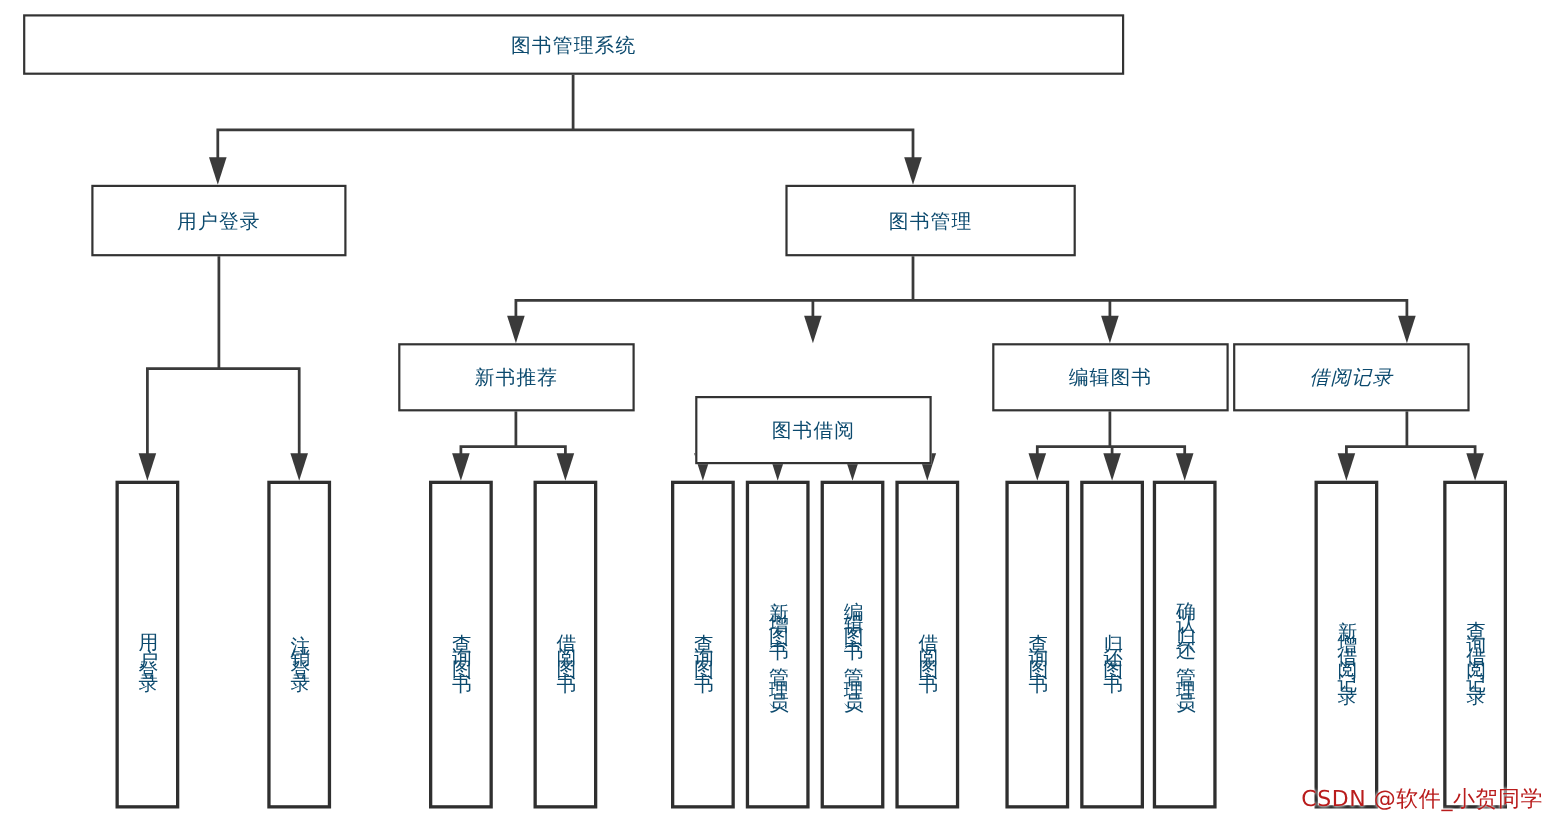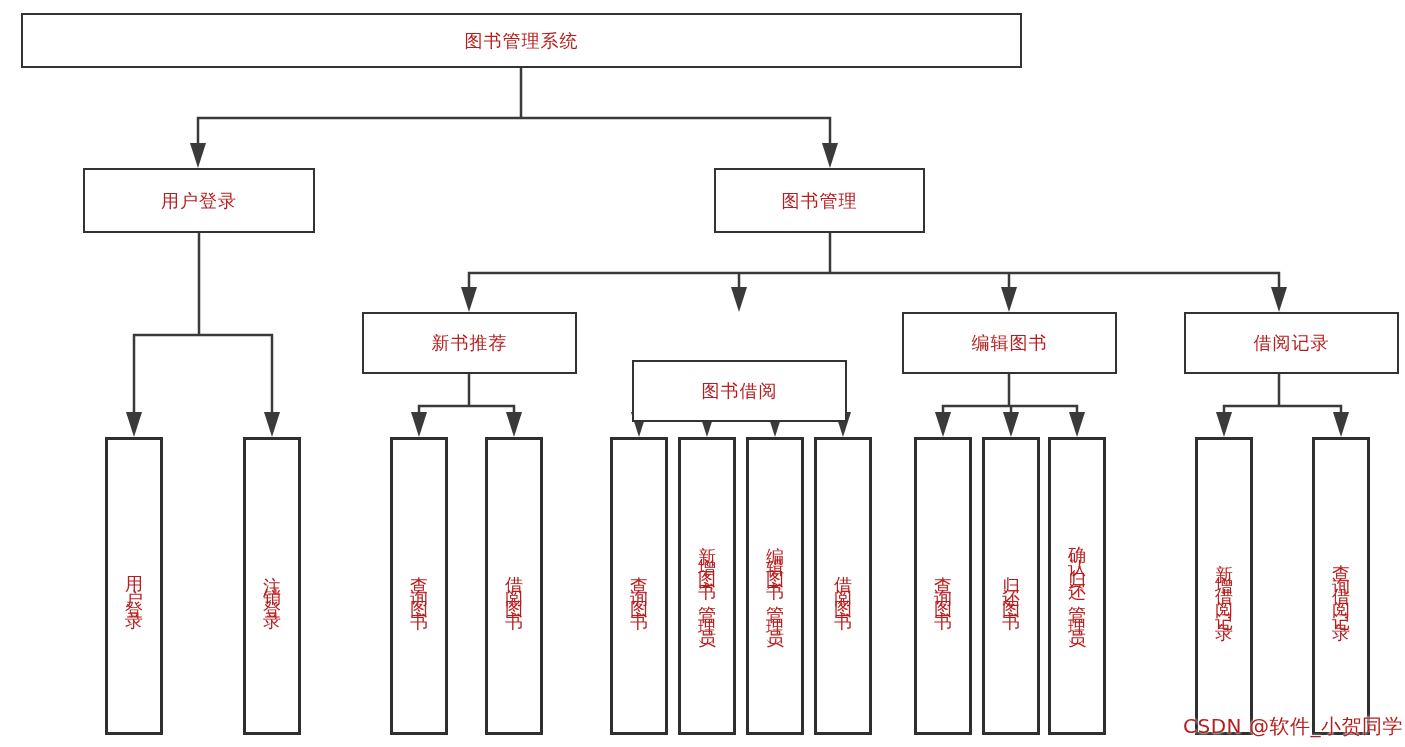--- a/index.html
+++ b/index.html
@@ -15,21 +15,21 @@
     position: absolute;
     left: 0; top: 0;
     width: 1405px; height: 747px;
     z-index: 1;
   }
   .box {
     position: absolute;
     box-sizing: border-box;
     background: #ffffff;
     border: 2px solid #333333;
-    color: #b91c1c;
+    color: #0c4a6e;
     display: flex;
     align-items: center;
     justify-content: center;
     z-index: 2;
     font-size: 18px;
     letter-spacing: 1px;
     white-space: nowrap;
   }
   .box.leaf {
     border-width: 3px;
@@ -85,26 +85,26 @@
       <polygon points="1003,412 1019,412 1011,437"></polygon>
       <polygon points="1069,412 1085,412 1077,437"></polygon>
       <polygon points="1216,412 1232,412 1224,437"></polygon>
       <polygon points="1333,412 1349,412 1341,437"></polygon>
     </g>
   </svg>
 
   <div class="box" style="left:21px; top:13px; width:1001px; height:55px;">图书管理系统</div>
 
   <div class="box" style="left:83px; top:168px; width:232px; height:65px;">用户登录</div>
-  <div class="box" style="left:714px; top:168px; width:211px; height:65px;">图书管理</div>
+  <div class="box" style="left:714px; top:168px; width:264px; height:65px;">图书管理</div>
 
   <div class="box" style="left:362px; top:312px; width:215px; height:62px;">新书推荐</div>
   <div class="box" style="left:632px; top:312px; width:215px; height:62px;margin-top:48px;">图书借阅</div>
   <div class="box" style="left:902px; top:312px; width:215px; height:62px;">编辑图书</div>
-  <div class="box" style="left:1184px; top:312px; width:215px; height:62px;">借阅记录</div>
+  <div class="box" style="left:1121px; top:312px; width:215px; height:62px;font-style:italic;">借阅记录</div>
 
   <div class="box leaf" style="left:105px; top:437px; width:58px; height:298px;">用户登录</div>
   <div class="box leaf" style="left:243px; top:437px; width:58px; height:298px;">注销登录</div>
 
   <div class="box leaf" style="left:390px; top:437px; width:58px; height:298px;">查询图书</div>
   <div class="box leaf" style="left:485px; top:437px; width:58px; height:298px;">借阅图书</div>
 
   <div class="box leaf" style="left:610px; top:437px; width:58px; height:298px;">查询图书</div>
   <div class="box leaf" style="left:678px; top:437px; width:58px; height:298px;">新增图书（管理员）</div>
   <div class="box leaf" style="left:746px; top:437px; width:58px; height:298px;">编辑图书（管理员）</div>

